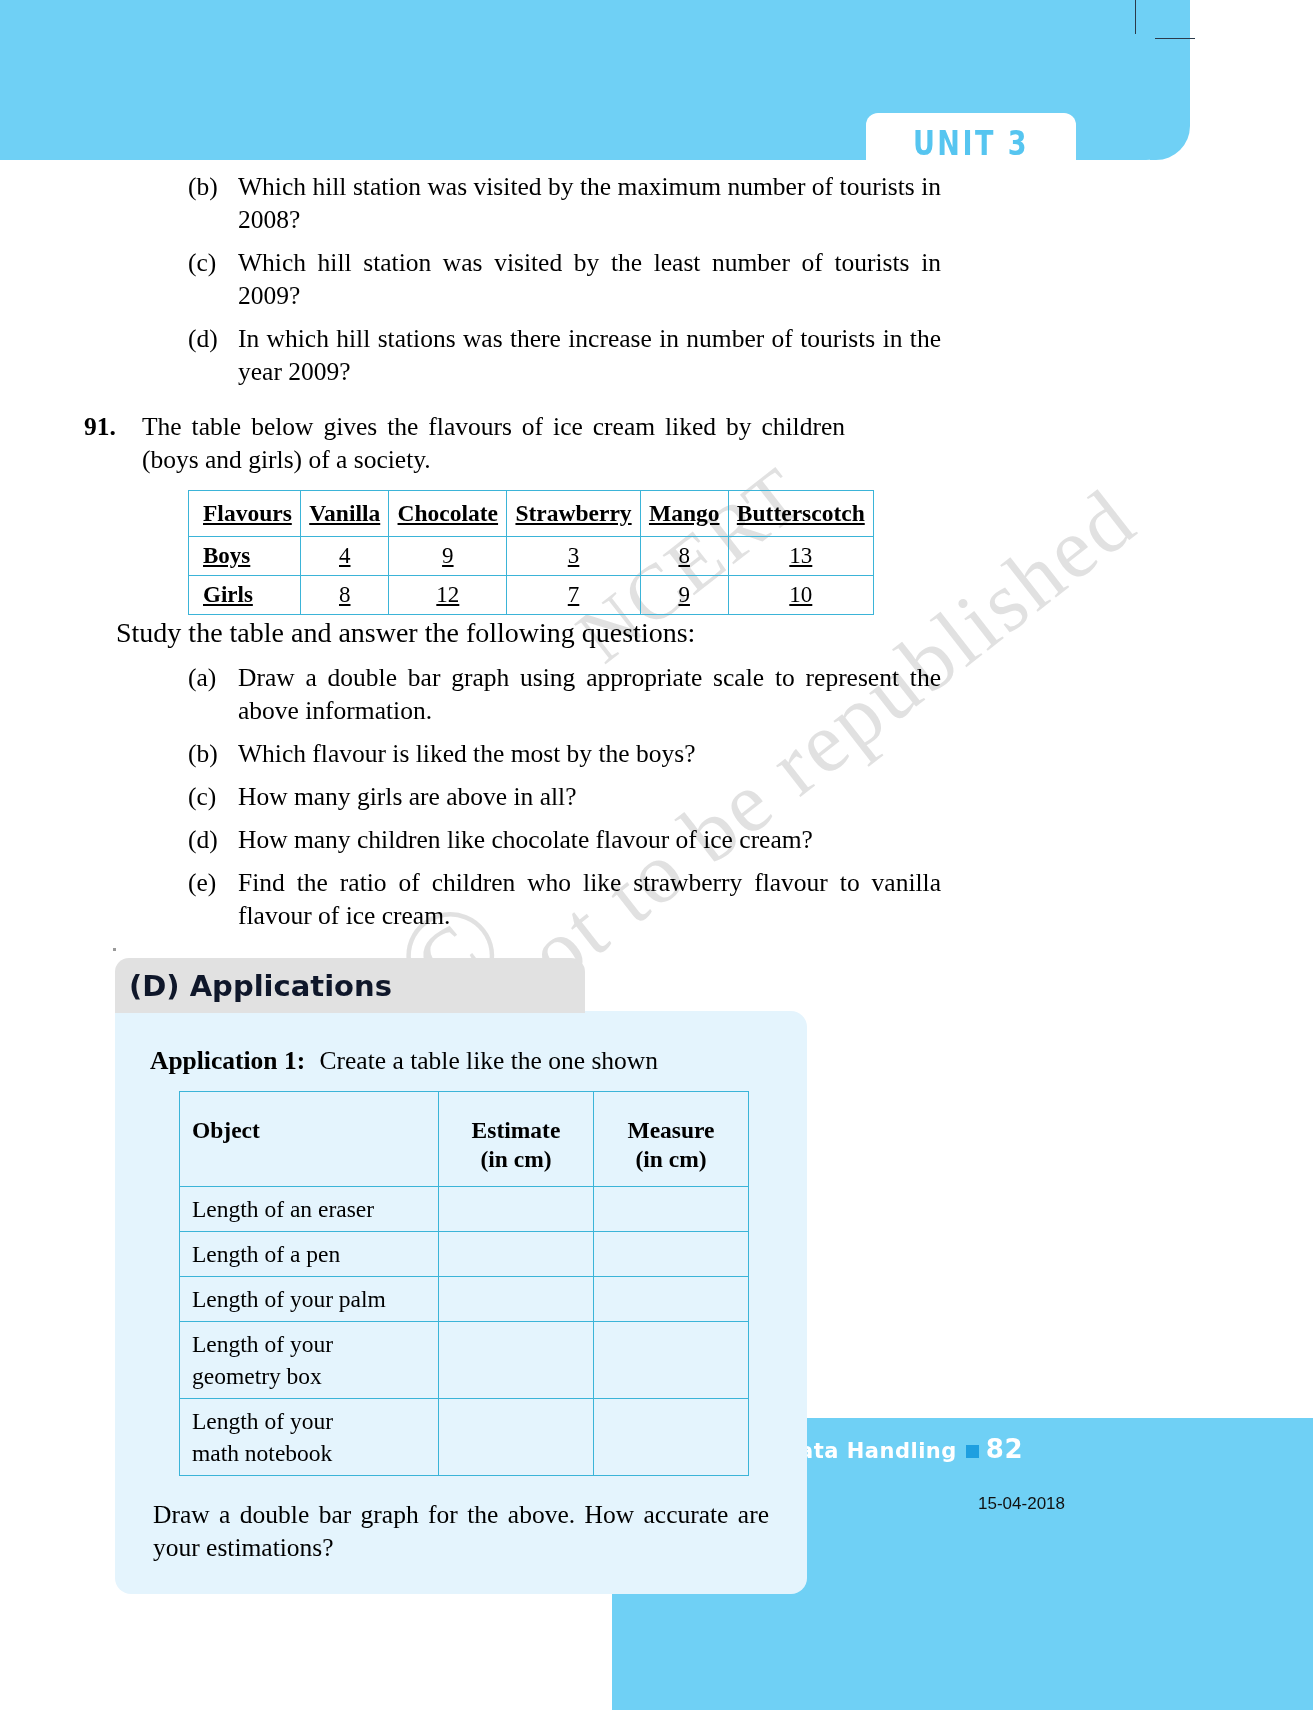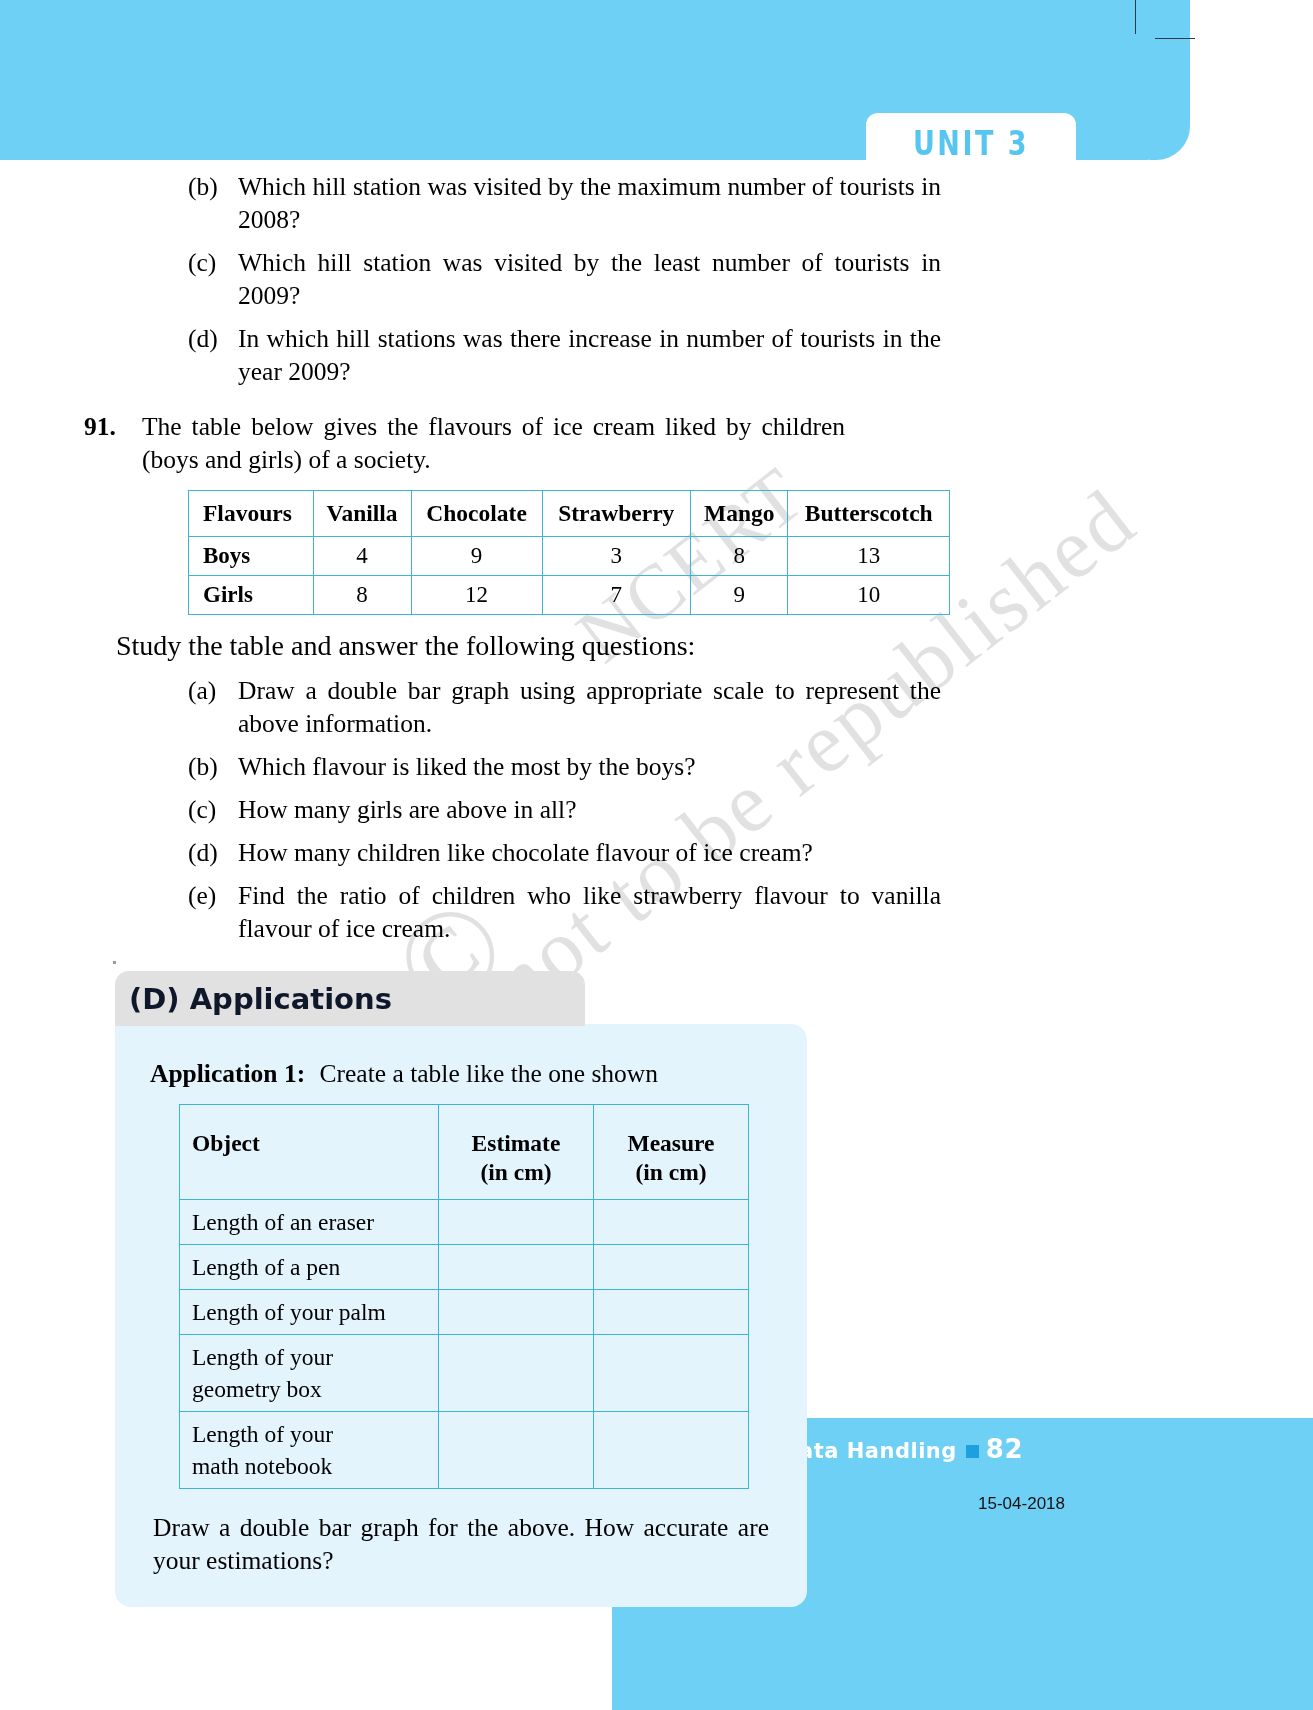--- a/index.html
+++ b/index.html
@@ -148,22 +148,23 @@
 
   .plain-line {
     margin-left: 116px;
     max-width: 760px;
     font-size: 28px;
     line-height: 33px;
   }
 
   
   .flavours-wrap {
-    margin: 14px 0 14px 188px;
-    width: 762px;
+    margin: 14px 0 1px 188px;
+    width: 686px;
+    text-decoration: underline;
   }
   table.tbl {
     border-collapse: collapse;
     width: 100%;
     background: transparent;
   }
   table.tbl td, table.tbl th {
     border: 1.6px solid #3bb4d8;
     font-size: 23px;
     padding: 6px 8px;

